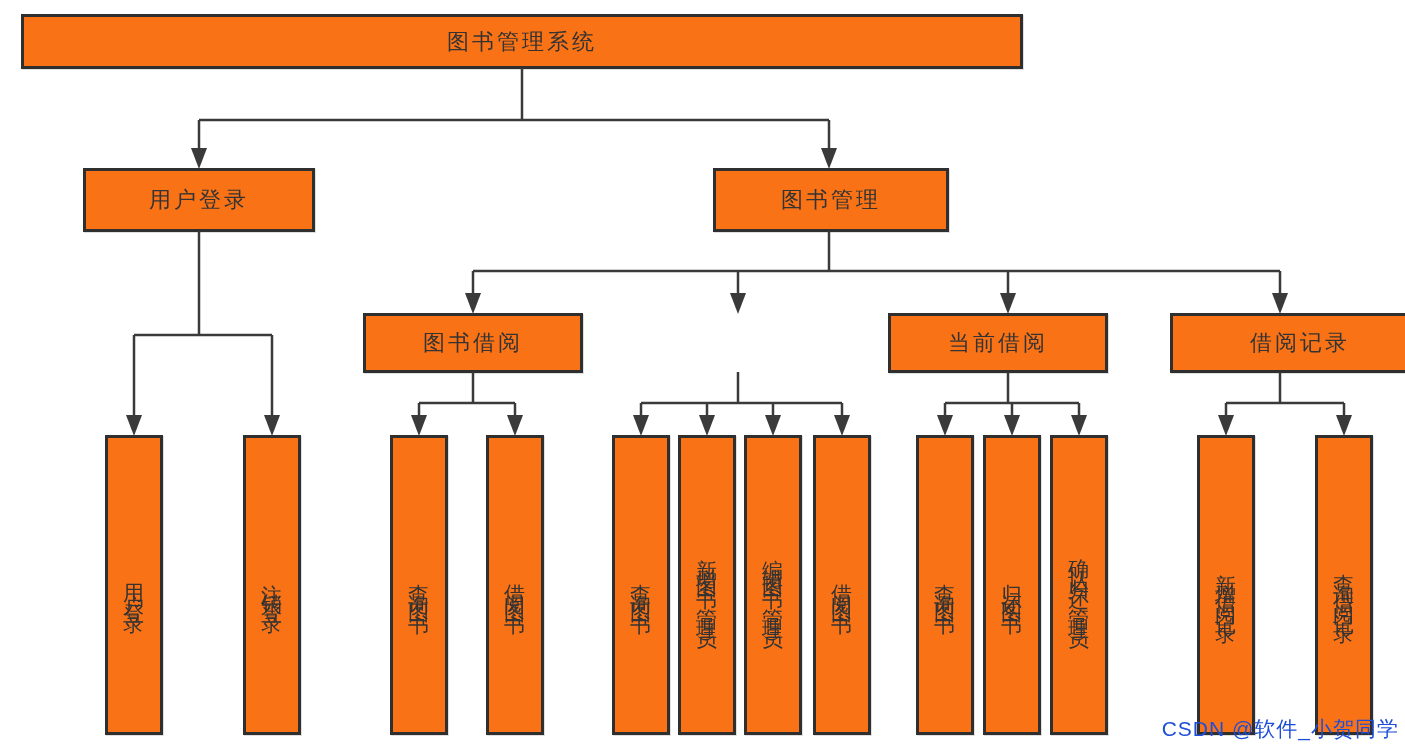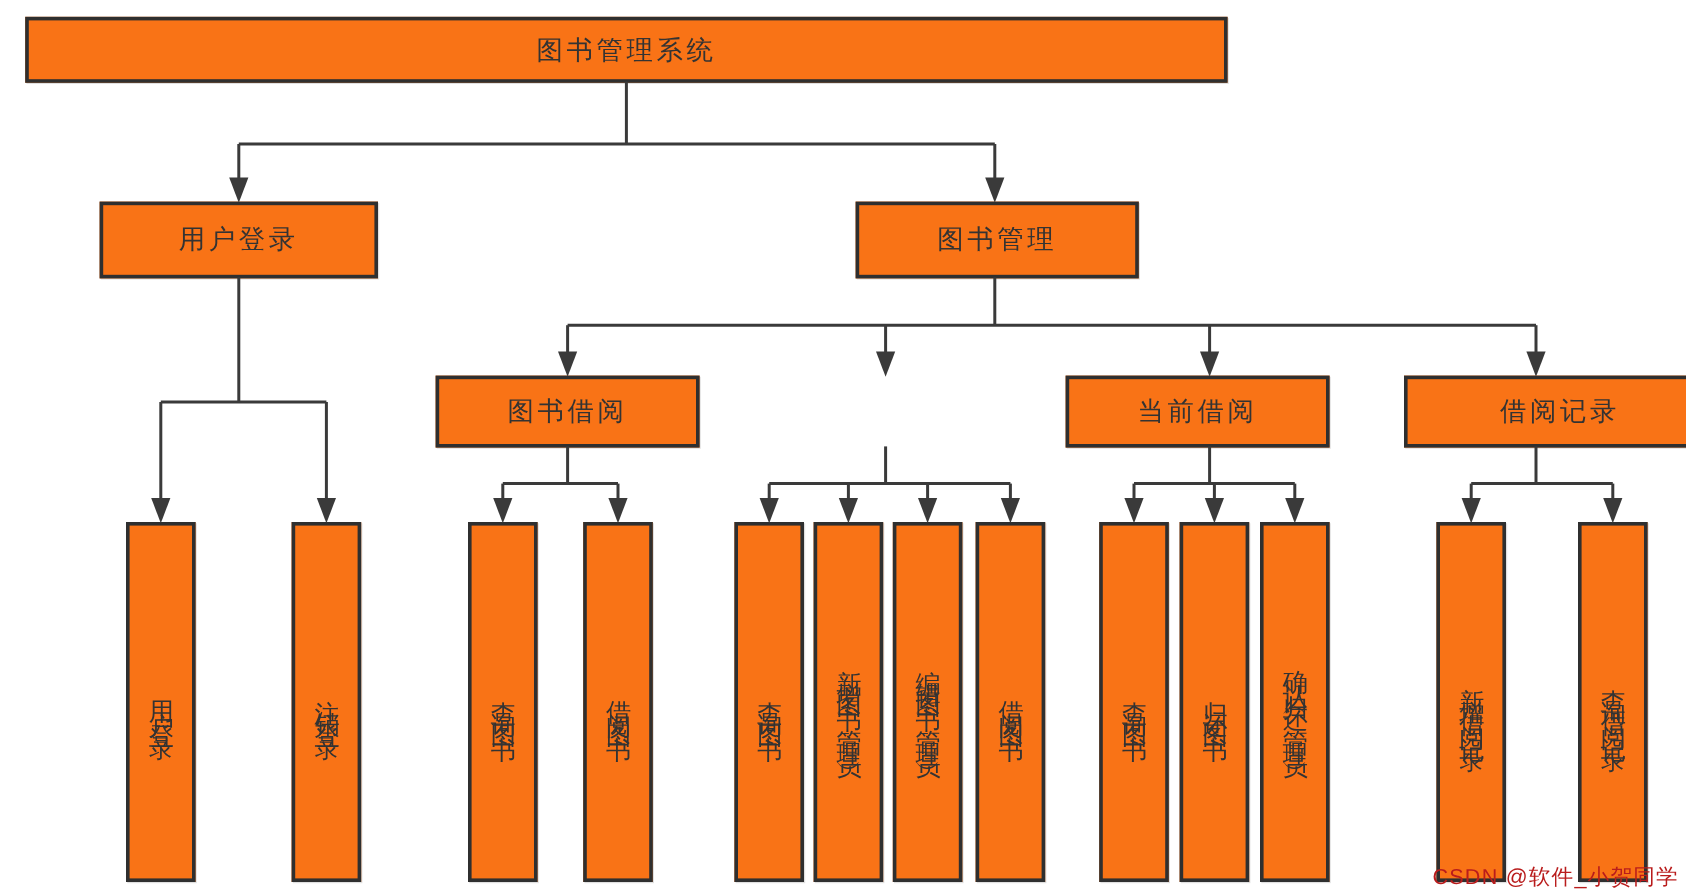--- a/index.html
+++ b/index.html
@@ -38,22 +38,22 @@
   }
   #connectors path{
     stroke:#3a3a3a;stroke-width:2.5;fill:none;
   }
   #connectors path.arrow{
     fill:#3a3a3a;stroke:none;
   }
   .watermark{
     position:absolute;
     right:6px;bottom:4px;
-    color:#b91c1c;
-    font-size:18px;
+    color:#1d4ed8;
+    font-size:21px;
     letter-spacing:1px;
     z-index:5;
     white-space:nowrap;
   }
 </style>
 </head>
 <body>
 
 <div id="canvas">
 

